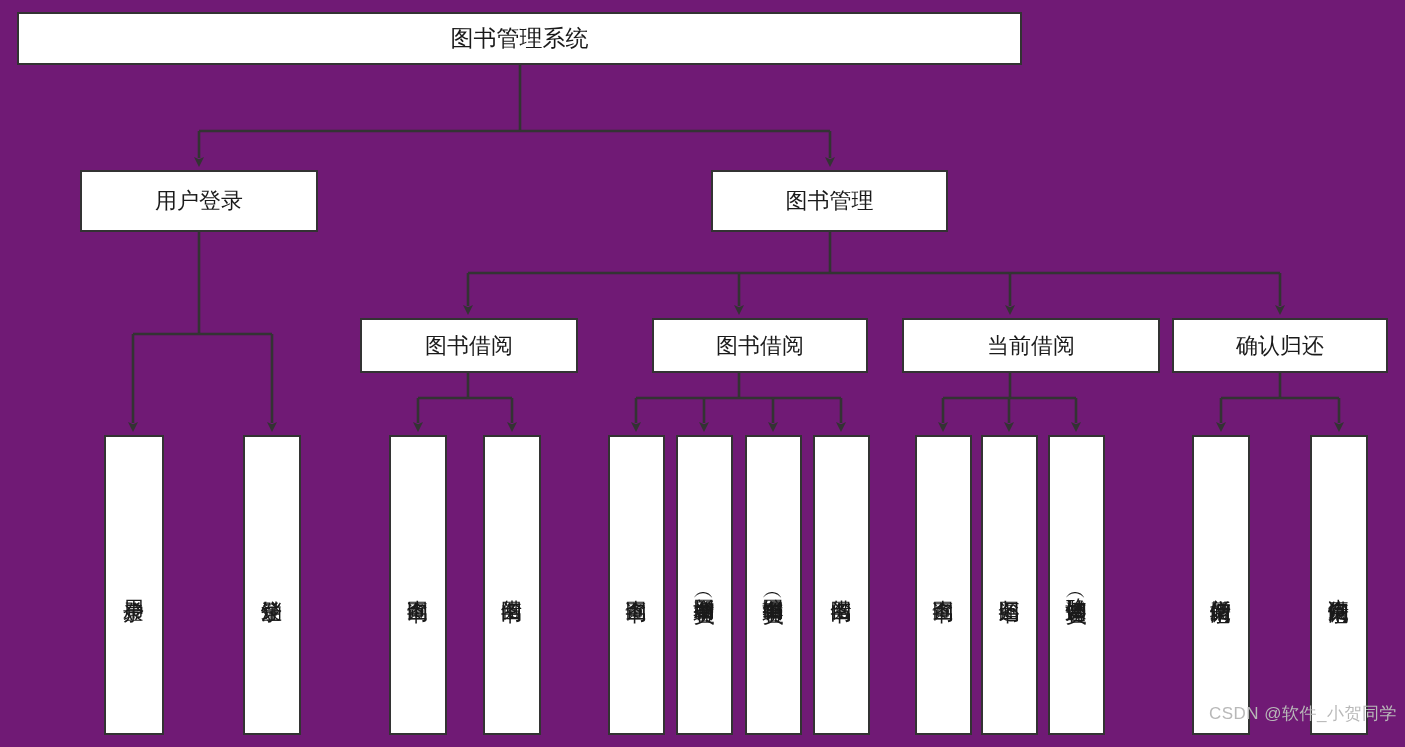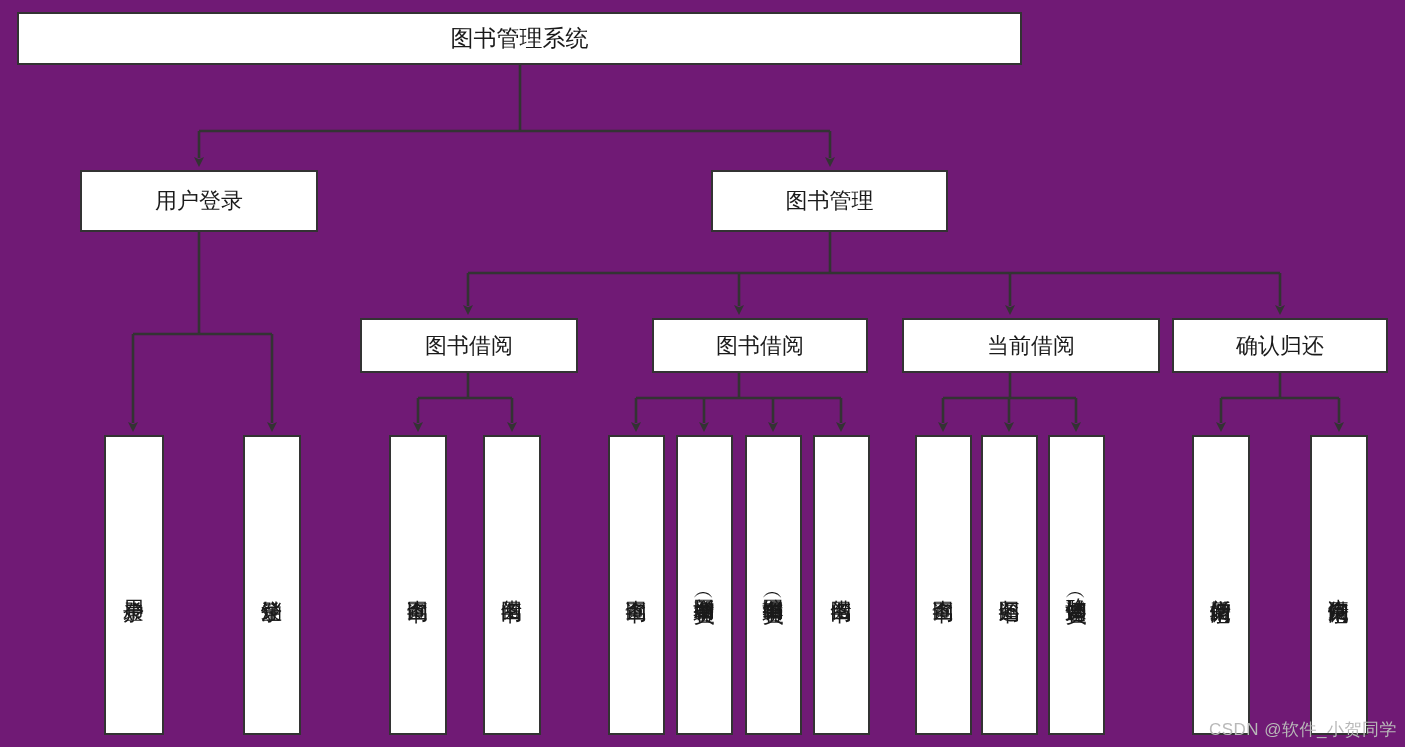--- a/index.html
+++ b/index.html
@@ -47,21 +47,21 @@
     letter-spacing: 1px;
     line-height: 1.0;
   }
   .lvl-root { font-size: 23px; }
   .lvl-2 { font-size: 22px; }
   .lvl-3 { font-size: 22px; }
   .lvl-leaf { font-size: 21px; }
   #watermark {
     position: absolute;
     right: 8px;
-    bottom: 6px;
+    bottom: 22px;
     font-size: 17px;
     color: #b8b8b8;
     letter-spacing: 0.5px;
     z-index: 3;
     white-space: nowrap;
   }
 </style>
 </head>
 <body>
 

